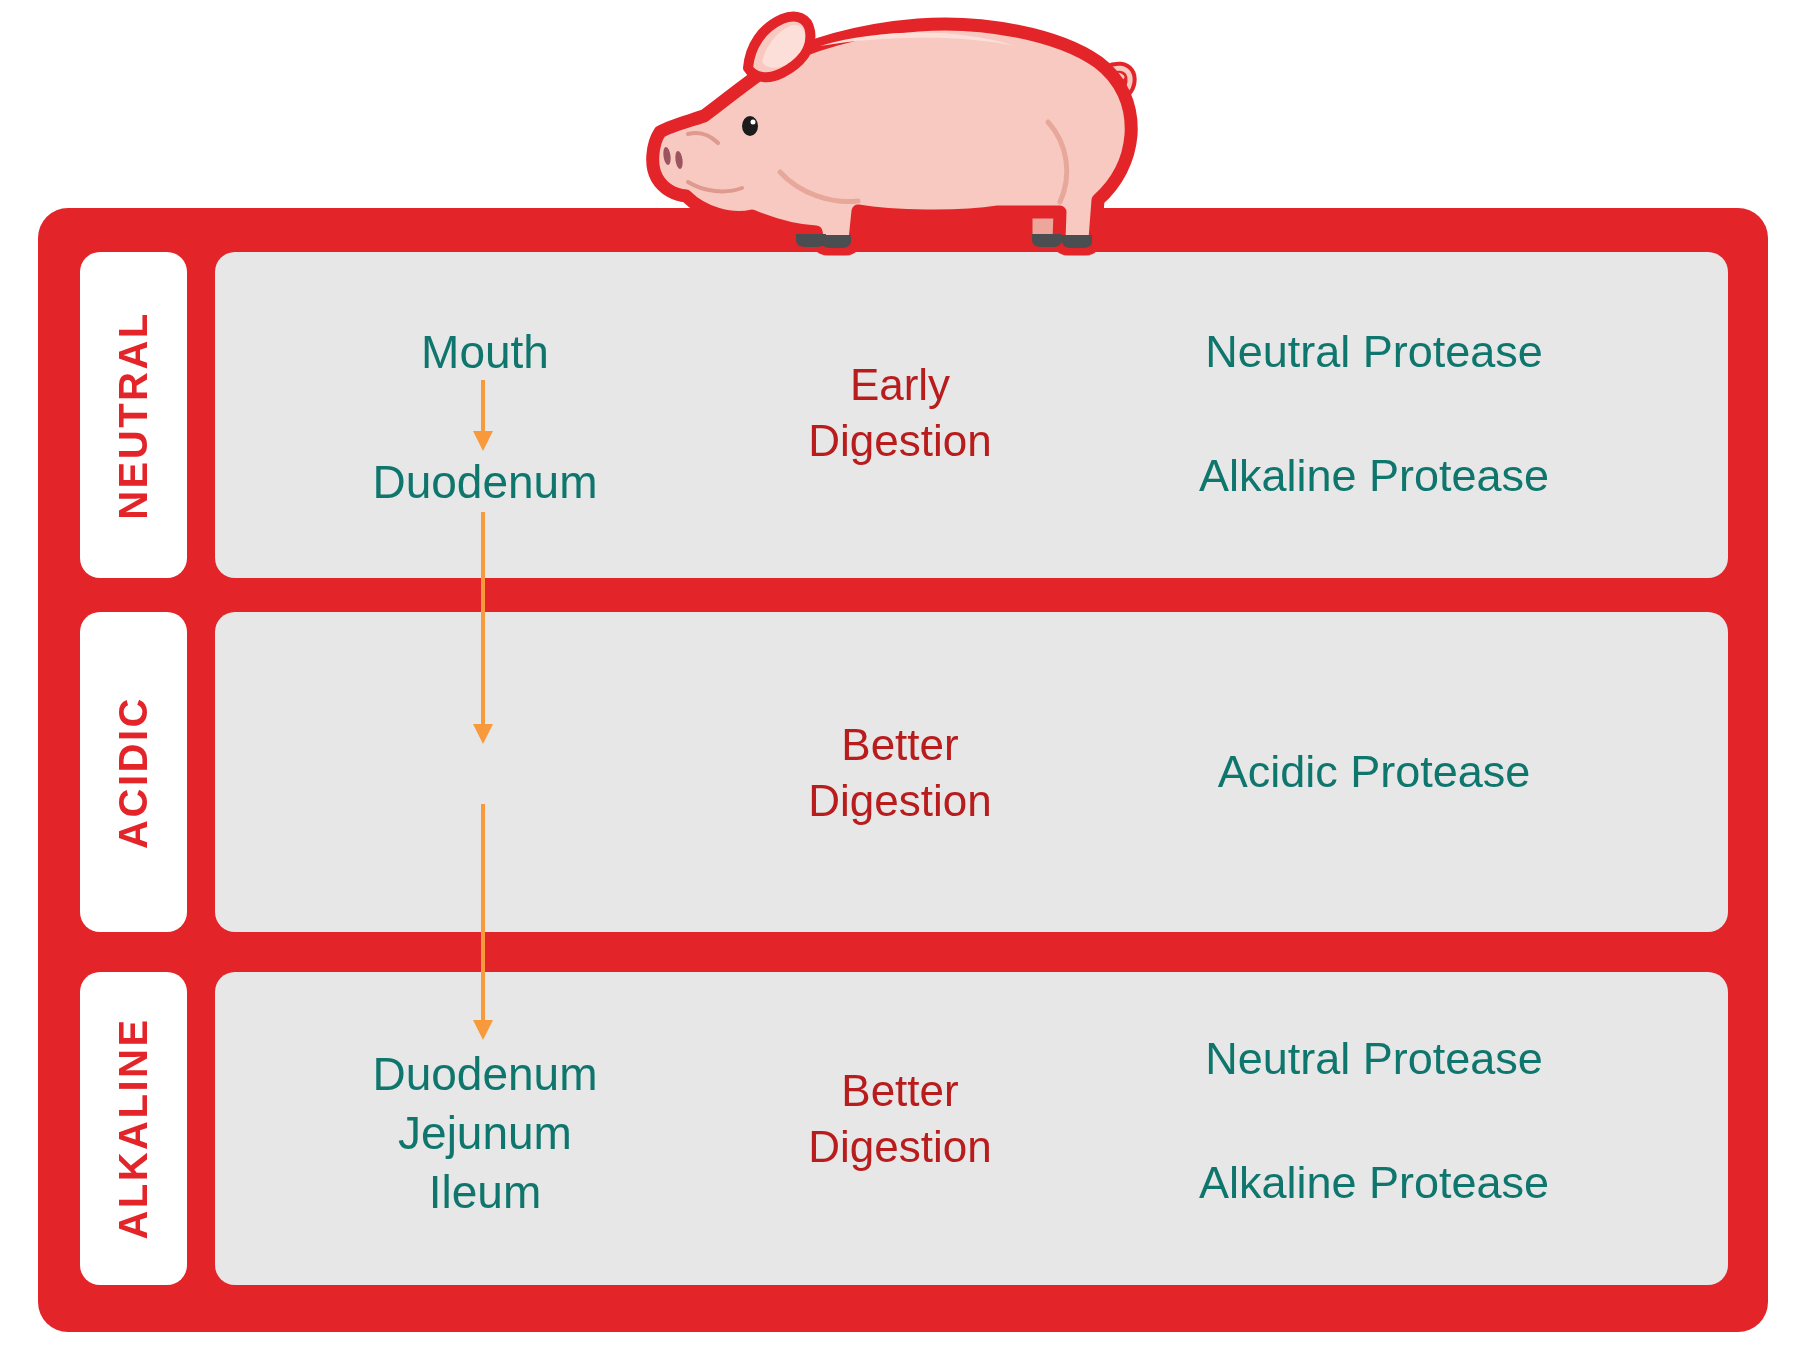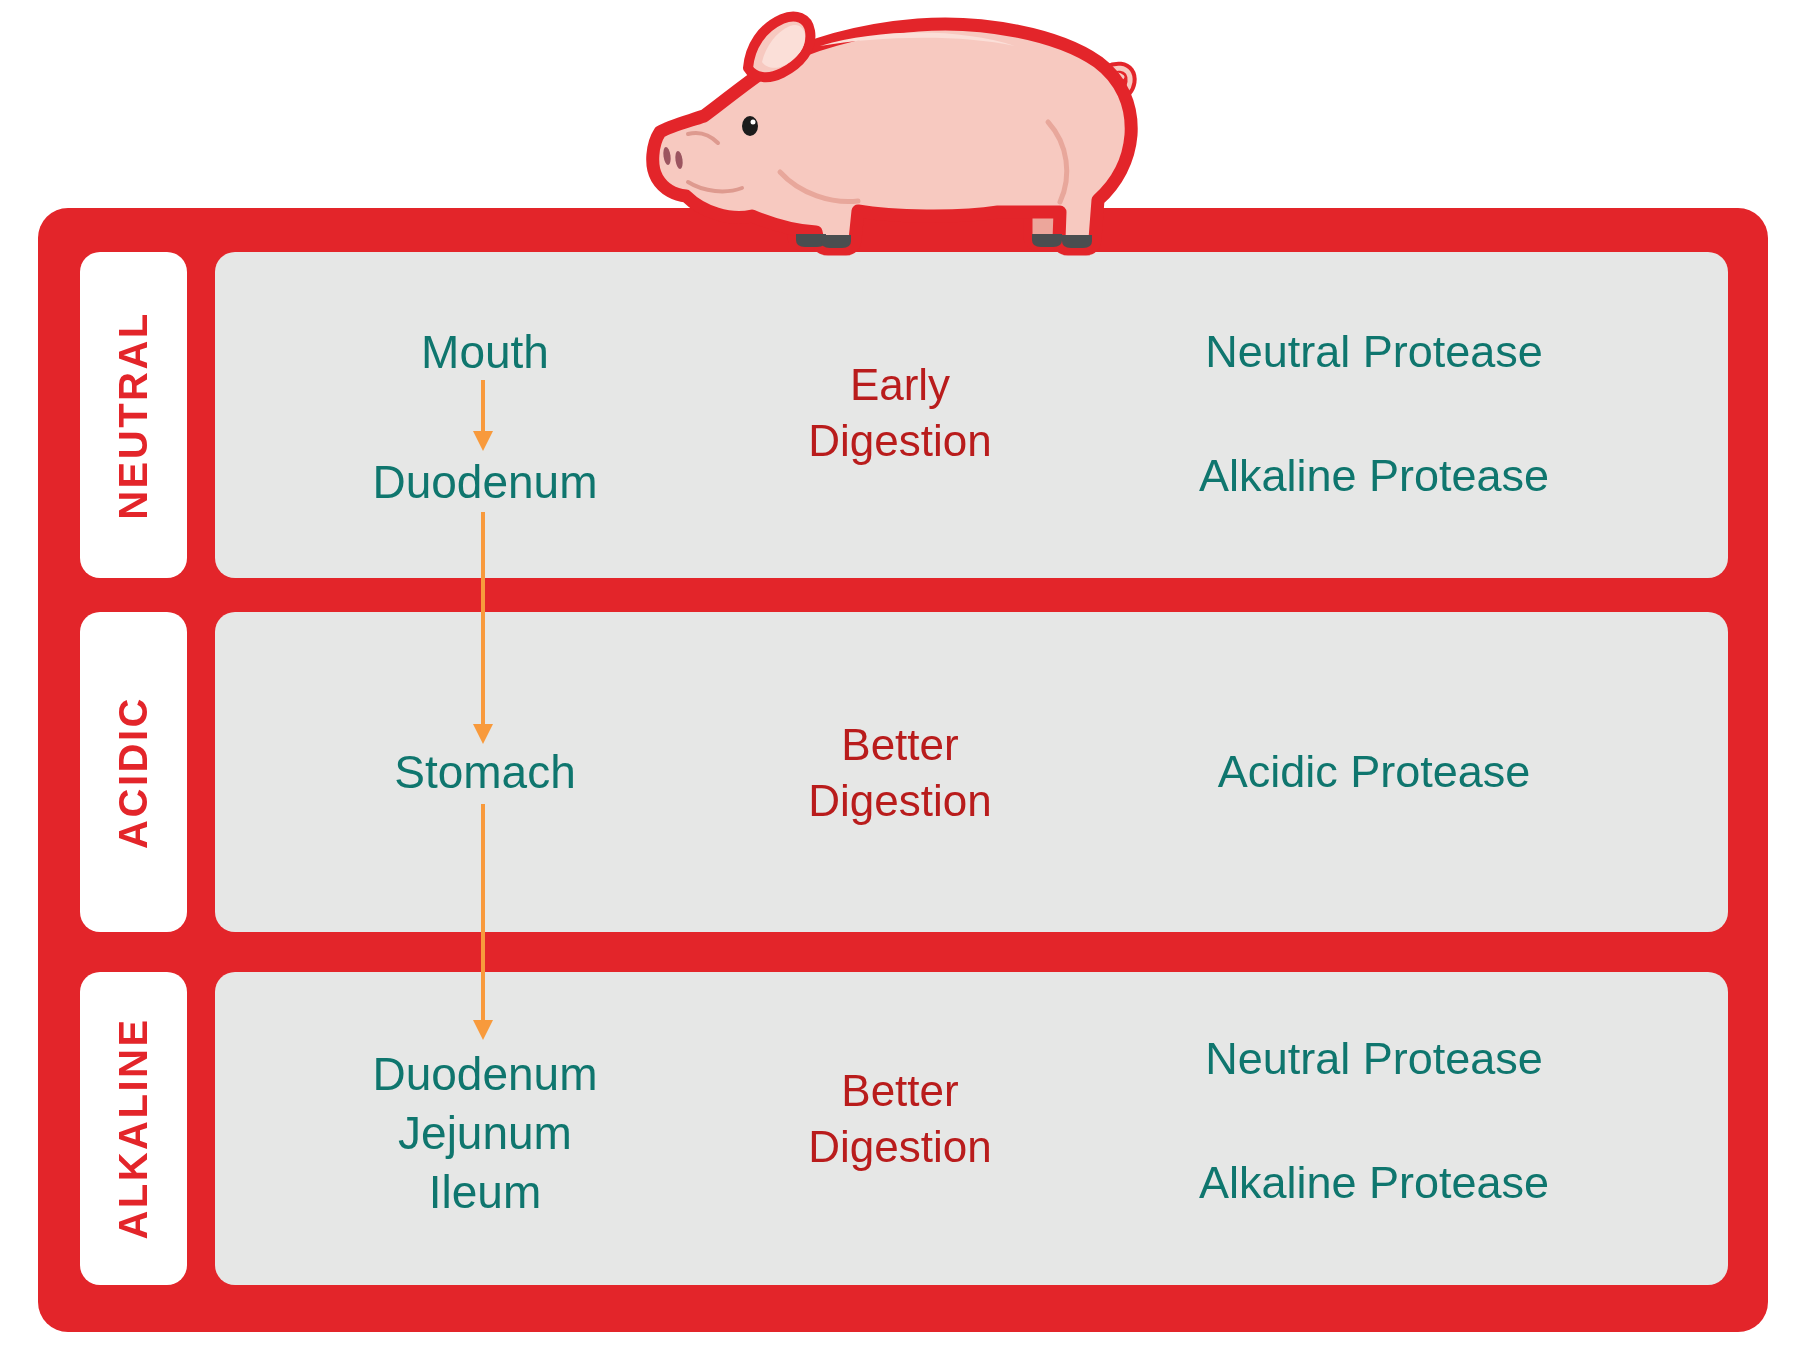--- a/index.html
+++ b/index.html
@@ -56,21 +56,20 @@
   <div class="panel r2"></div>
   <div class="panel r3"></div>
 
   <div class="txt organ" style="top:324px">Mouth</div>
   <div class="txt organ" style="top:454px">Duodenum</div>
   <div class="txt digest" style="top:357px">Early</div>
   <div class="txt digest" style="top:413px">Digestion</div>
   <div class="txt protease" style="top:324px">Neutral Protease</div>
   <div class="txt protease" style="top:448px">Alkaline Protease</div>
 
-  <div class="txt organ" style="top:744px">Stomach</div>
   <div class="txt digest" style="top:717px">Better</div>
   <div class="txt digest" style="top:773px">Digestion</div>
   <div class="txt organ-stack" style="top:1045px">
     <div>Duodenum</div>
     <div>Jejunum</div>
     <div>Ileum</div>
   </div>
 
   <div class="txt protease" style="top:744px">Acidic Protease</div>
   <div class="txt digest" style="top:1063px">Better</div>

